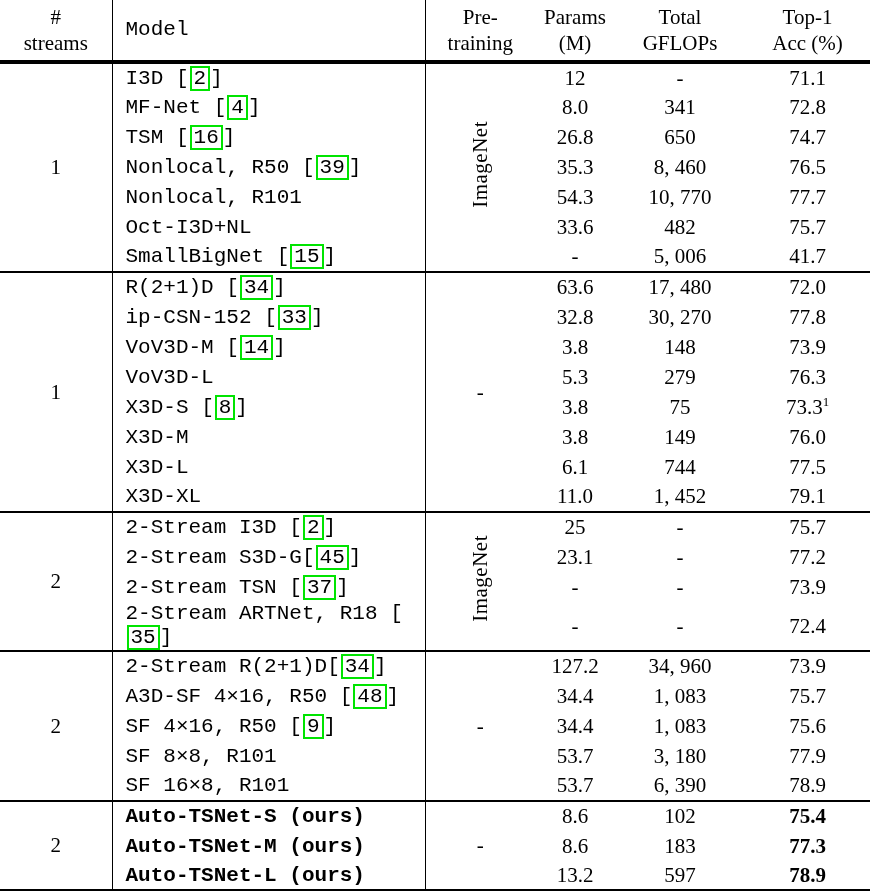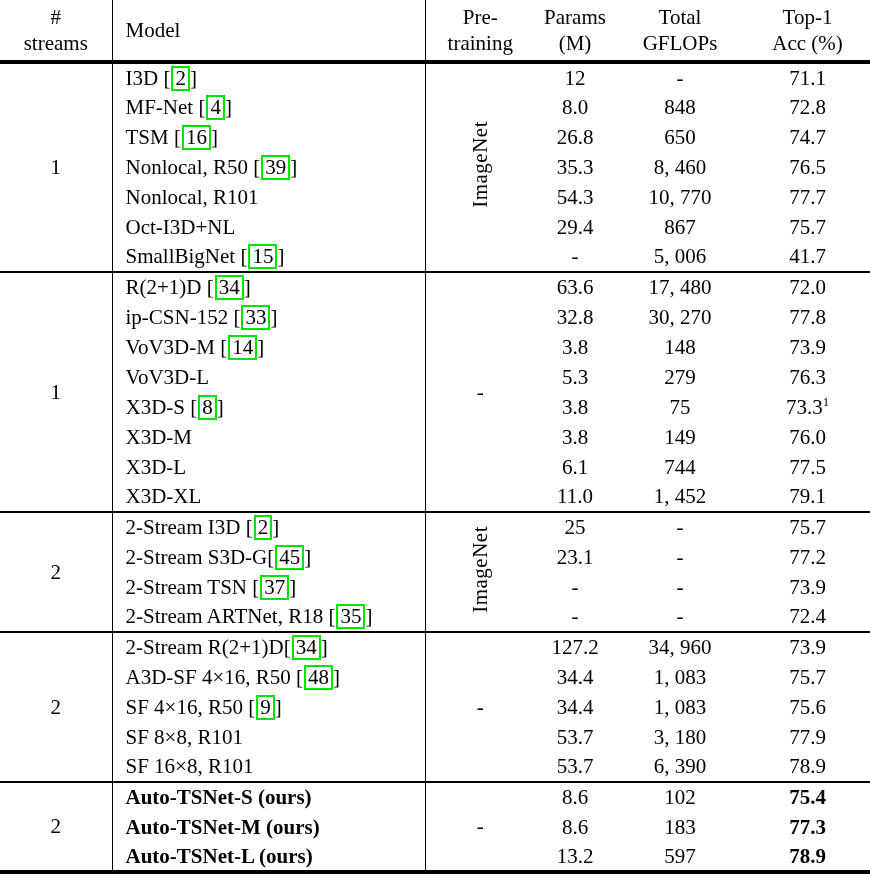--- a/index.html
+++ b/index.html
@@ -17,21 +17,21 @@
   }
   thead { border-bottom: 4px solid #000; }
   thead tr { height: 62px; }
   th { font-weight: normal; vertical-align: middle; text-align: center; padding: 0; }
   .h2 { display: flex; flex-direction: column; justify-content: center; line-height: 26px; }
   tbody { border-top: 2px solid #000; }
   tbody:first-of-type { border-top: none; }
   tbody tr { height: 30px; }
   td { padding: 0; vertical-align: middle; }
   .col-streams { border-right: 1.5px solid #000; text-align: center; }
-  .col-model   { border-right: 1.5px solid #000; text-align: left; padding-left: 13px; }
+  .col-model   { border-right: 1.5px solid #000; text-align: left; padding-left: 13px; font-family: Liberation Mono, monospace; }
   th.col-model { text-align: left; padding-left: 13px; }
   .col-pretrain, .col-params, .col-gflops, .col-acc { text-align: center; }
   .rot {
     writing-mode: vertical-rl;
     transform: rotate(180deg);
     display: inline-block;
     line-height: 1;
     letter-spacing: 0.5px;
   }
   .citeb {
@@ -100,21 +100,21 @@
         <td class="col-streams" rowspan="7">1</td>
         <td class="col-model"><span>I3D</span> <span><span>[</span><span class="citeb">2</span><span>]</span></span></td>
         <td class="col-pretrain" rowspan="7"><span class="rot">ImageNet</span></td>
         <td class="col-params">12</td>
         <td class="col-gflops">-</td>
         <td class="col-acc"><span>71.1</span></td>
       </tr>
       <tr>
         <td class="col-model"><span>MF-Net</span> <span><span>[</span><span class="citeb">4</span><span>]</span></span></td>
         <td class="col-params">8.0</td>
-        <td class="col-gflops">848</td>
+        <td class="col-gflops">341</td>
         <td class="col-acc"><span>72.8</span></td>
       </tr>
       <tr>
         <td class="col-model"><span>TSM</span> <span><span>[</span><span class="citeb">16</span><span>]</span></span></td>
         <td class="col-params">26.8</td>
         <td class="col-gflops">650</td>
         <td class="col-acc"><span>74.7</span></td>
       </tr>
       <tr>
         <td class="col-model"><span>Nonlocal, R50</span> <span><span>[</span><span class="citeb">39</span><span>]</span></span></td>
@@ -123,22 +123,22 @@
         <td class="col-acc"><span>76.5</span></td>
       </tr>
       <tr>
         <td class="col-model"><span>Nonlocal, R101</span></td>
         <td class="col-params">54.3</td>
         <td class="col-gflops">10, 770</td>
         <td class="col-acc"><span>77.7</span></td>
       </tr>
       <tr>
         <td class="col-model"><span>Oct-I3D+NL</span></td>
-        <td class="col-params">29.4</td>
-        <td class="col-gflops">867</td>
+        <td class="col-params">33.6</td>
+        <td class="col-gflops">482</td>
         <td class="col-acc"><span>75.7</span></td>
       </tr>
       <tr>
         <td class="col-model"><span>SmallBigNet</span> <span><span>[</span><span class="citeb">15</span><span>]</span></span></td>
         <td class="col-params">-</td>
         <td class="col-gflops">5, 006</td>
         <td class="col-acc"><span>41.7</span></td>
       </tr>
     </tbody>
     <tbody>

